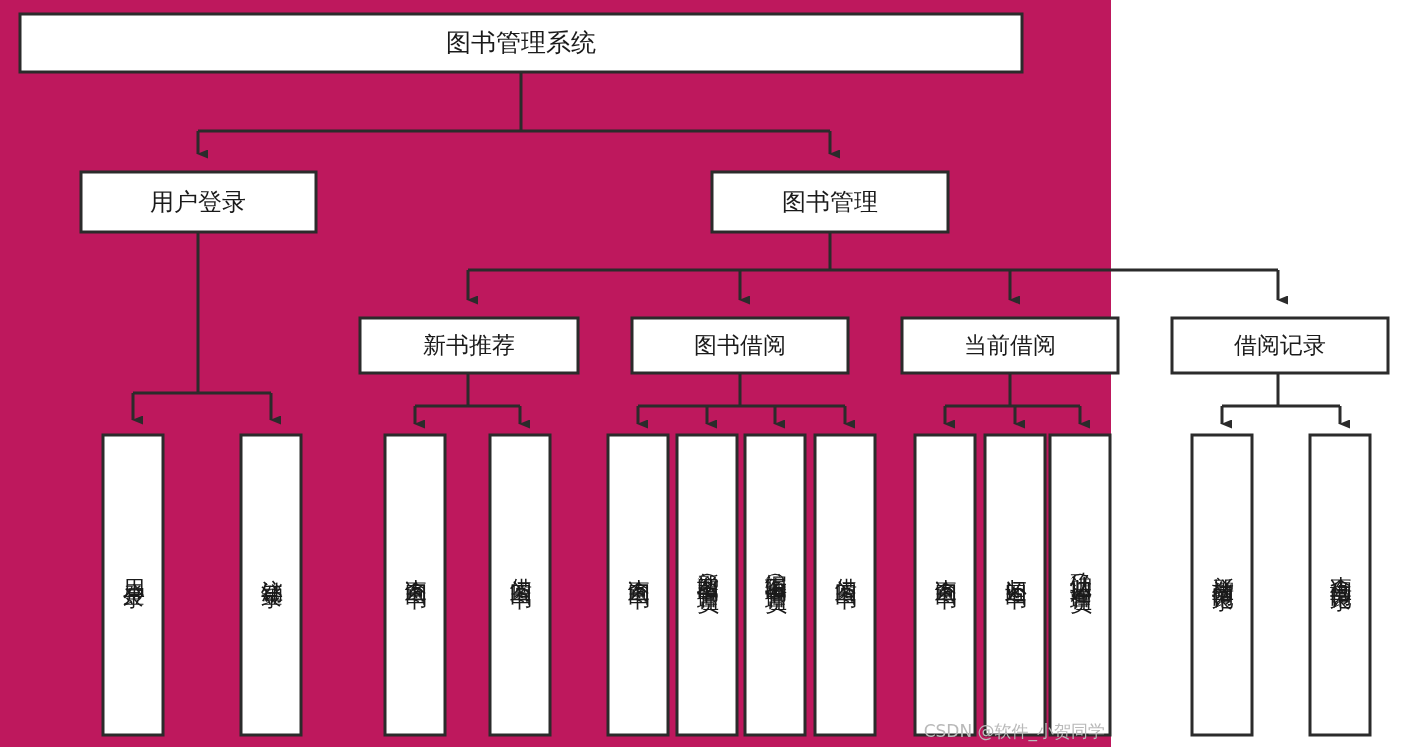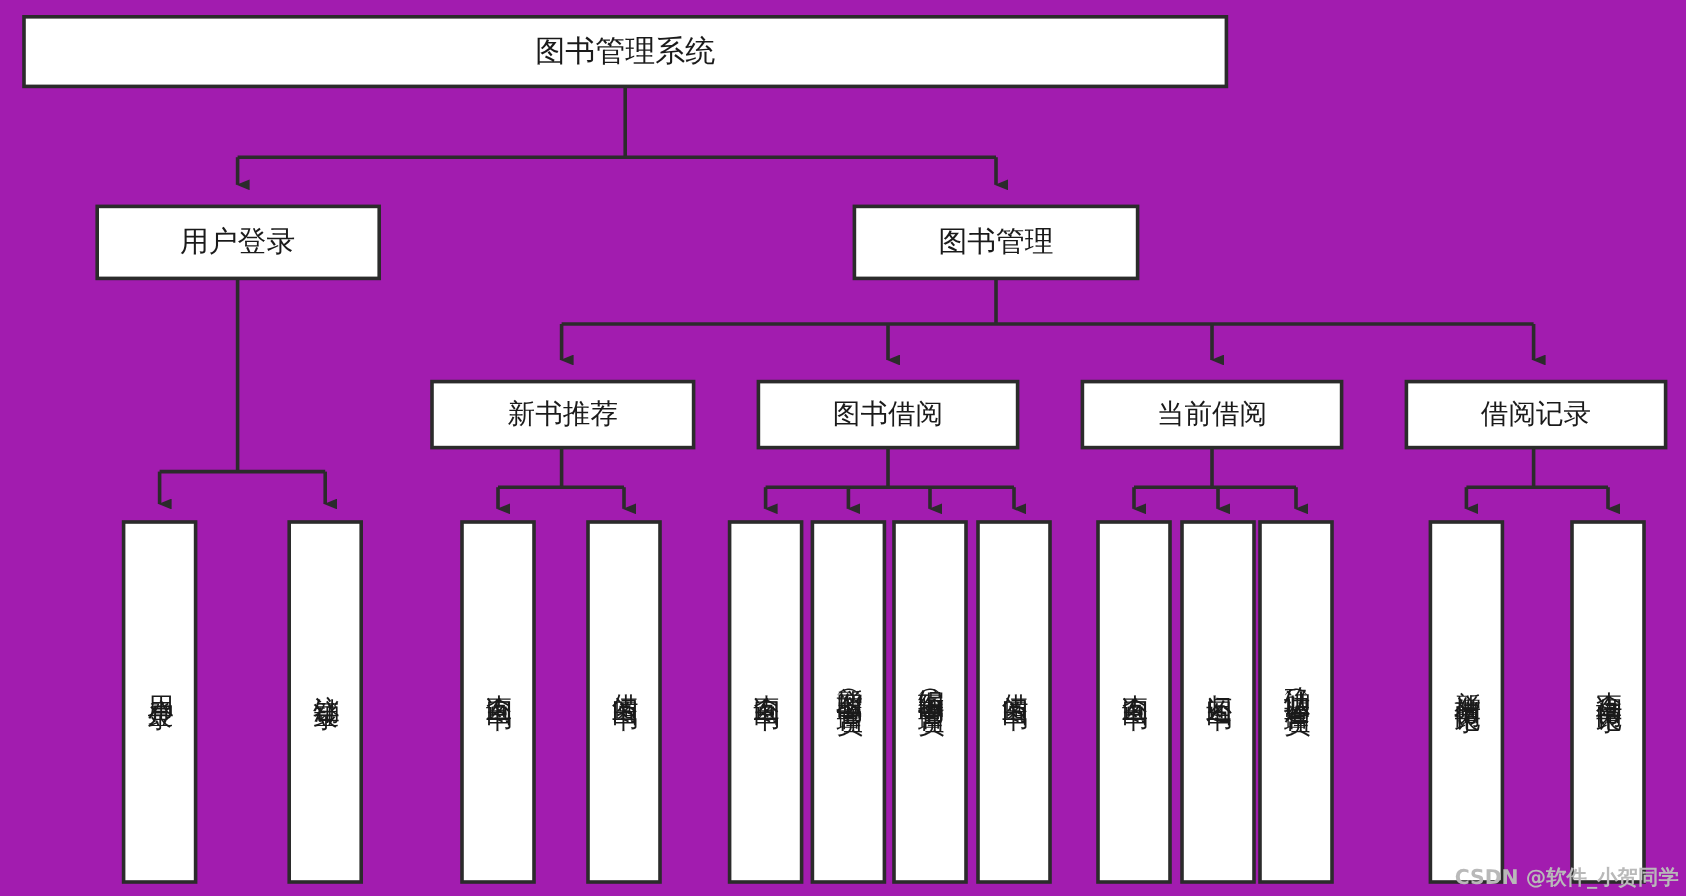--- a/index.html
+++ b/index.html
@@ -1,39 +1,38 @@
 <!DOCTYPE html>
 <html><head>
 <meta charset="utf-8">
 <style>
   html,body{margin:0;padding:0;background:#ffffff;}
   body{
     font-family:"DejaVu Sans","Liberation Sans",sans-serif;
     width:1405px;height:747px;overflow:hidden;
   }
-  #diagram-root{position:relative;width:1405px;height:747px;background:#a21caf;}
+  #diagram-root{position:relative;width:1111px;height:747px;background:#be185d;}
   svg#tree-svg{position:absolute;inset:0;display:block;}
   .node-box{fill:#ffffff;stroke:#2b2b2b;stroke-width:3;}
   .node-label{
     font-family:"DejaVu Sans","Liberation Sans",sans-serif;
     fill:#1a1a1a;
     text-anchor:middle;
     dominant-baseline:middle;
   }
   .lvl0-label{font-size:25px;}
   .lvl1-label{font-size:24px;}
   .lvl2-label{font-size:23px;}
   .leaf-label{font-size:22px;letter-spacing:3px;}
   .connector{stroke:#2b2b2b;stroke-width:3;fill:none;}
   .watermark{
     position:absolute;right:6px;bottom:4px;
     font-family:"DejaVu Sans","Liberation Sans",sans-serif;
     font-size:17px;color:#b9b9b9;white-space:nowrap;
     user-select:none;
-    font-weight:bold;
   }
 </style>
 </head>
 <body>
 
 <div id="diagram-root">
 
   <svg id="tree-svg" width="1405" height="747" viewBox="0 0 1405 747">
 
     <defs>

